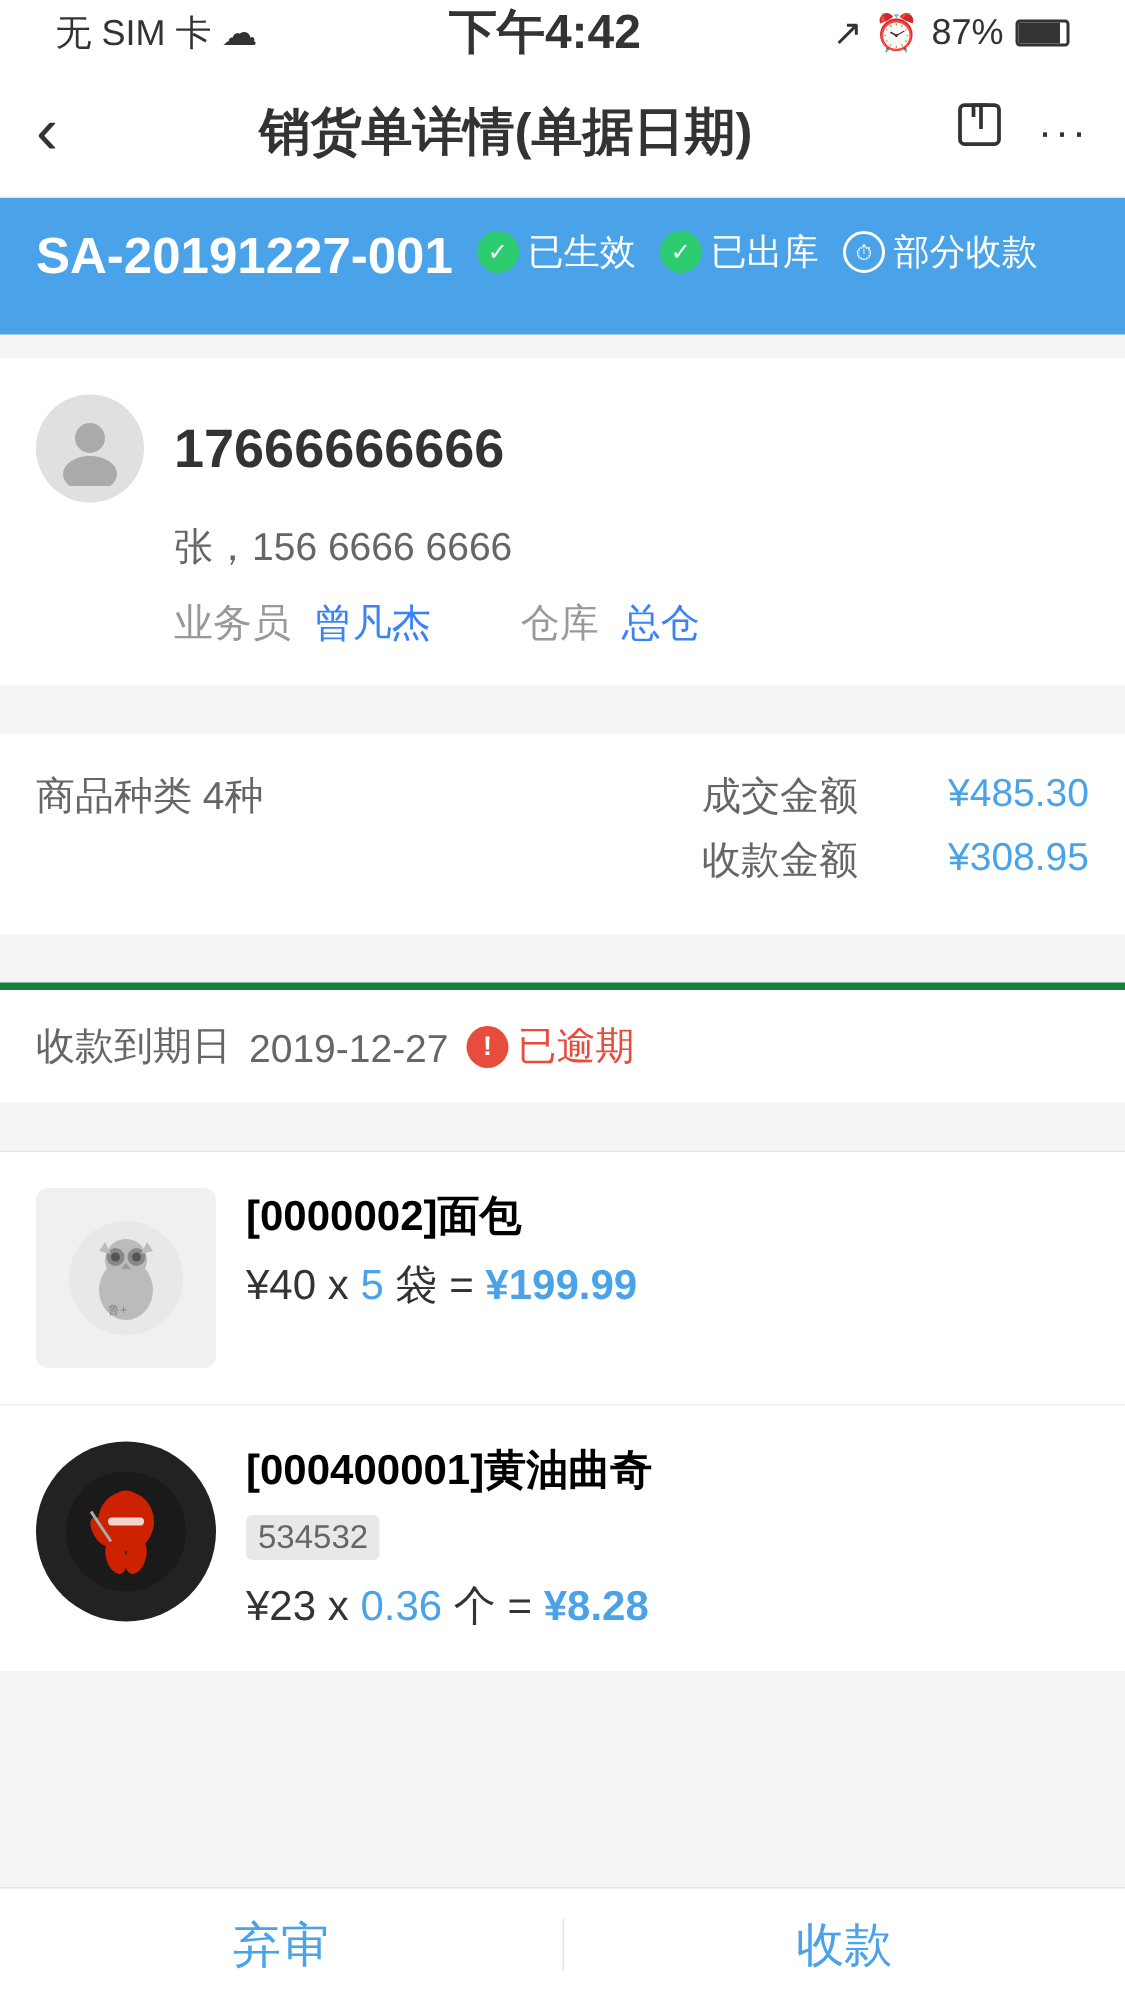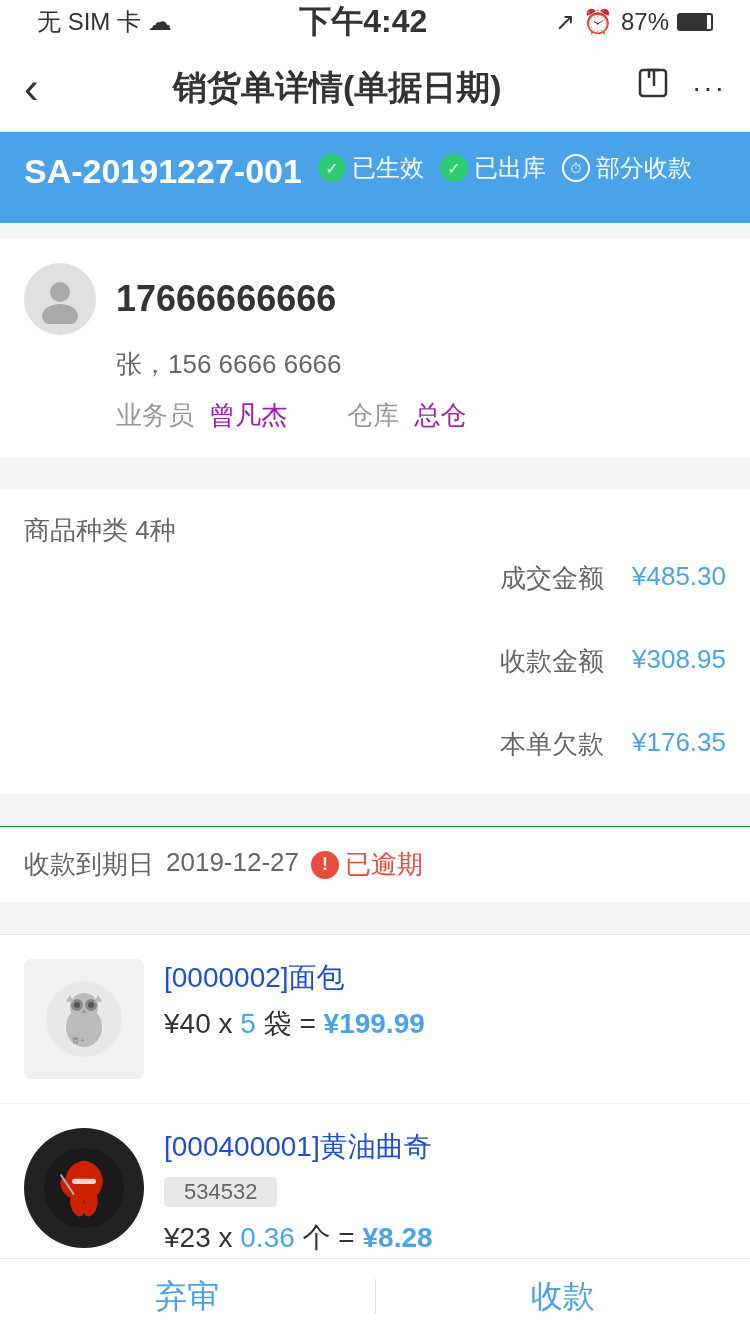--- a/index.html
+++ b/index.html
@@ -142,56 +142,55 @@
       margin-bottom: 16px;
     }
     .customer-meta {
       display: flex;
       gap: 60px;
       margin-left: 92px;
       font-size: 26px;
       color: #666;
     }
     .meta-label { color: #999; margin-right: 8px; }
-    .meta-value { color: #a21caf; margin-top: 25px; }
+    .meta-value { color: #3b82f6; margin-top: 25px; }
 
     
     .stats-section {
       background: #fff;
       padding: 24px;
       margin-top: 16px;
       display: flex;
       justify-content: space-between;
       align-items: flex-start;
     }
     .stats-left { font-size: 26px; color: #666; }
     .stats-left .count { color: #333; font-weight: 500; }
     .stats-right { text-align: right; }
     .stat-row {
       display: flex;
       justify-content: space-between;
-      gap: 28px;
+      gap: 60px;
       margin-bottom: 8px;
       font-size: 26px;
-      margin-top: 48px;
     }
     .stat-label { color: #666; }
     .stat-value { color: #4aa3e8; font-weight: 500; }
 
     
     .due-section {
       background: #fff;
       padding: 20px 24px;
       margin-top: 16px;
       display: flex;
-      align-items: flex-start;
+      align-items: flex-end;
       gap: 12px;
       font-size: 26px;
       color: #666;
-      border-top: 1px solid #15803d;
+      border-top: 5px solid #15803d;
     }
     .overdue-badge {
       display: flex;
       align-items: center;
       gap: 6px;
       color: #e74c3c;
       font-size: 26px;
     }
     .overdue-icon {
       width: 28px;
@@ -258,29 +257,29 @@
       flex-shrink: 0;
       overflow: hidden;
       display: flex;
       align-items: center;
       justify-content: center;
     }
     .product-thumb svg { width: 80px; height: 80px; }
     .product-info { flex: 1; }
     .product-name {
       font-size: 28px;
-      color: #1d4ed8;
+      color: #000000;
       margin-bottom: 8px;
-      font-weight: 400;
+      font-weight: 700;
     }
     .product-tag {
       display: inline-block;
       background: #e8e8e8;
       border-radius: 4px;
-      padding: 2px 20px;
+      padding: 2px 8px;
       font-size: 22px;
       color: #666;
       margin-bottom: 12px;
     }
     .product-price {
       font-size: 28px;
       color: #333;
     }
     .price-highlight { color: #4aa3e8; }
     .price-total { color: #4aa3e8; font-weight: 600; }
@@ -401,24 +400,20 @@
   </div>
   <div class="stats-right">
     <div class="stat-row">
       <span class="stat-label">成交金额</span>
       <span class="stat-value">¥485.30</span>
     </div>
     <div class="stat-row">
       <span class="stat-label">收款金额</span>
       <span class="stat-value">¥308.95</span>
     </div>
-    <div class="stat-row">
-      <span class="stat-label">本单欠款</span>
-      <span class="stat-value">¥176.35</span>
-    </div>
   </div>
 </div>
 
 <div class="section-sep"></div>
 
 <div class="due-section">
   <span>收款到期日</span>
   <span>2019-12-27</span>
   <span class="overdue-badge">
     <span class="overdue-icon">!</span>

